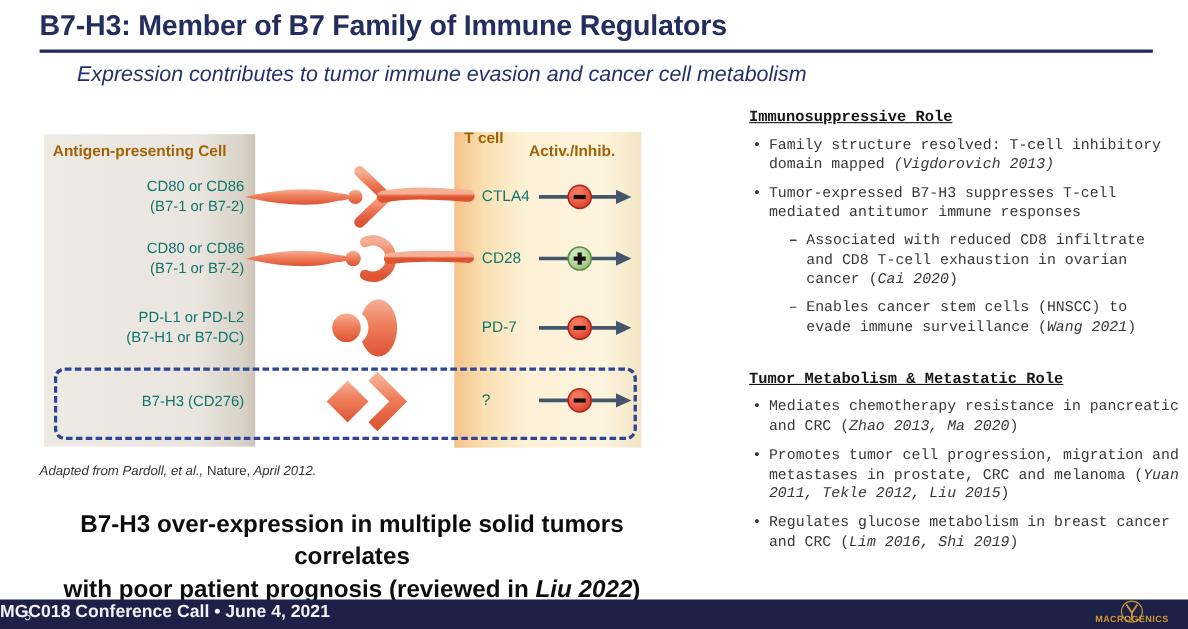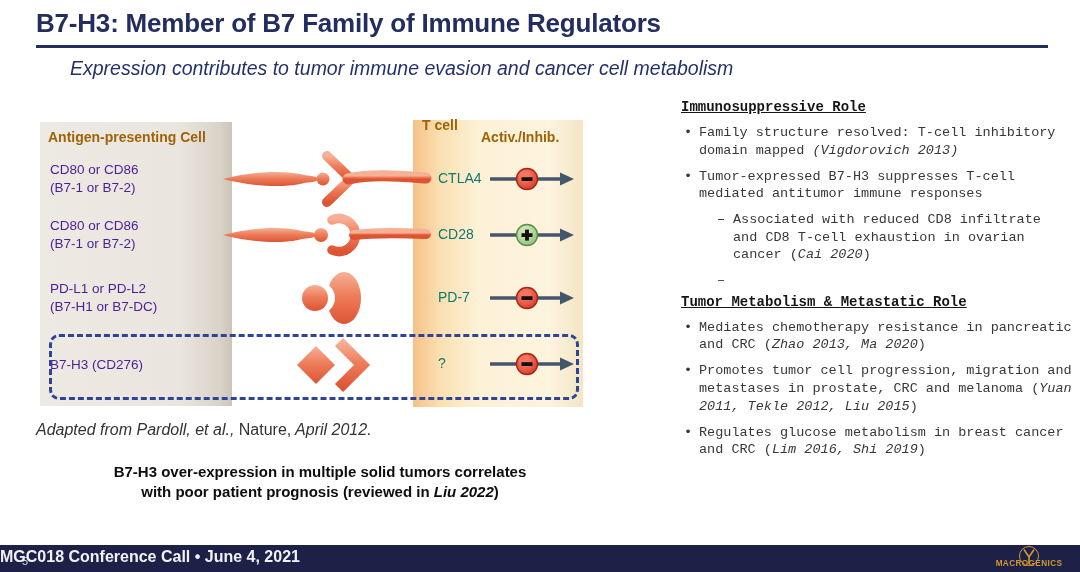--- a/index.html
+++ b/index.html
@@ -14,28 +14,28 @@
   .subtitle{position:absolute;left:36px;top:57px;font-size:19.5px;font-style:italic;color:#25316b;margin-left:34px;}
   
   .apc-col{position:absolute;left:40px;top:122px;width:192px;height:284px;
     background:linear-gradient(to right,#edeae3 0%,#eae6df 72%,#d9d2c7 94%,#ccc4b8 100%);}
   .tcell-col{position:absolute;left:413px;top:120px;width:170px;height:287px;
     background:linear-gradient(to right,#f5c188 0%,#fae0b2 16%,#fdf1d6 38%,#fdf4de 80%,#f3e5c4 100%);}
   .col-header{position:absolute;font-size:14px;font-weight:bold;color:#a16207;}
   .hdr-apc{left:48px;top:129px;}
   .hdr-tcell{left:422px;top:117px;}
   .hdr-activ{left:481px;top:129px;}
-  .lig-label{position:absolute;left:50px;width:172px;text-align:left;font-size:13.5px;color:#4c1d95;line-height:18px;font-weight:500;}
+  .lig-label{position:absolute;left:50px;width:172px;text-align:right;font-size:13.5px;color:#0f766e;line-height:18px;font-weight:500;}
   .rec-label{position:absolute;left:438px;font-size:14px;color:#0f766e;font-weight:500;text-align:right;}
   .pair-svg{position:absolute;left:220px;width:212px;height:72px;}
   .icon-svg{position:absolute;left:487px;width:88px;height:30px;}
   .hl-box{position:absolute;left:49px;top:334px;width:524px;height:60px;border:3.5px dashed #2f4496;border-radius:10px;}
-  .caption{position:absolute;left:36px;top:421px;font-size:16px;color:#333333;}
+  .caption{position:absolute;left:36px;top:421px;font-size:12px;color:#333333;}
   .statement{position:absolute;left:40px;top:462px;width:560px;text-align:center;
-    font-size:15px;font-weight:bold;color:#0d0d0d;line-height:1.33;}
+    font-size:22px;font-weight:bold;color:#0d0d0d;line-height:1.33;}
   
   .right-panel{position:absolute;left:681px;top:99px;width:392px;color:#383838;font-family:Liberation Mono, monospace;}
   .rp-heading{font-size:14px;font-weight:bold;color:#161616;text-decoration:underline;margin:0 0 9px 0;}
   .rp-heading.second{margin-top:30px;}
   .rp-item{position:relative;font-size:13.5px;line-height:1.3;margin-bottom:8.5px;}
   .rp-item.lvl1{padding-left:18px;}
   .rp-item.lvl1 .marker{position:absolute;left:3px;top:0;}
   .rp-item.lvl2{padding-left:52px;}
   .rp-item.lvl2 .marker{position:absolute;left:36px;top:0;}
   
@@ -162,21 +162,21 @@
     <div><span>B7-H3 over-expression in multiple solid tumors correlates</span></div>
     <div><span>with poor patient prognosis (reviewed in </span><span class="it">Liu 2022</span><span>)</span></div>
   </div>
 
   <div class="right-panel">
       <div class="rp-heading">Immunosuppressive Role</div>
       <div class="rp-item lvl1"><span class="marker">•</span><span><span>Family structure resolved: T-cell inhibitory domain mapped </span><span class="it">(Vigdorovich 2013)</span></span></div>
       <div class="rp-item lvl1"><span class="marker">•</span><span><span>Tumor-expressed B7-H3 suppresses T-cell mediated antitumor immune responses</span></span></div>
       <div class="rp-item lvl2"><span class="marker">–</span></div>
       <div class="rp-item lvl2"><span class="marker">–</span><span><span>Associated with reduced CD8 infiltrate and CD8 T-cell exhaustion in ovarian cancer (</span><span class="it">Cai 2020</span><span>)</span></span></div>
-      <div class="rp-item lvl2"><span class="marker">–</span></div>
+      <div class="rp-item lvl2"><span class="marker">–</span><span><span>Enables cancer stem cells (HNSCC) to evade immune surveillance (</span><span class="it">Wang 2021</span><span>)</span></span></div>
       <div class="rp-heading second">Tumor Metabolism &amp; Metastatic Role</div>
       <div class="rp-item lvl1"><span class="marker">•</span><span><span>Mediates chemotherapy resistance in pancreatic and CRC (</span><span class="it">Zhao 2013, Ma 2020</span><span>)</span></span></div>
       <div class="rp-item lvl1"><span class="marker">•</span><span><span>Promotes tumor cell progression, migration and metastases in prostate, CRC and melanoma (</span><span class="it">Yuan 2011, Tekle 2012, Liu 2015</span><span>)</span></span></div>
       <div class="rp-item lvl1"><span class="marker">•</span><span><span>Regulates glucose metabolism in breast cancer and CRC (</span><span class="it">Lim 2016, Shi 2019</span><span>)</span></span></div>
     </div>
 
   <div class="footer">
     <span class="page-num">5</span>
     <div class="footer-center">MGC018 Conference Call • June 4, 2021</div>
     <svg class="logo" width="82" height="27" viewBox="0 0 82 27">

